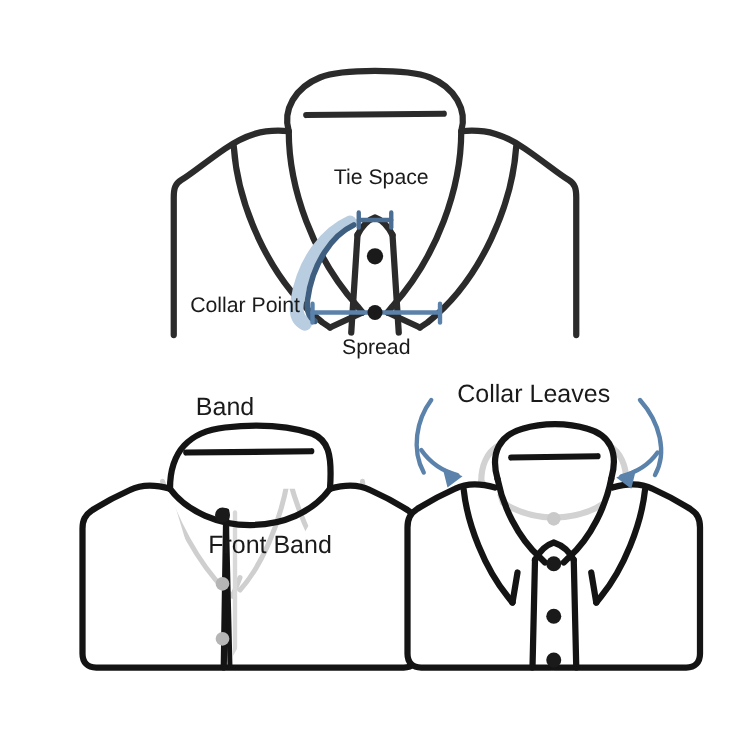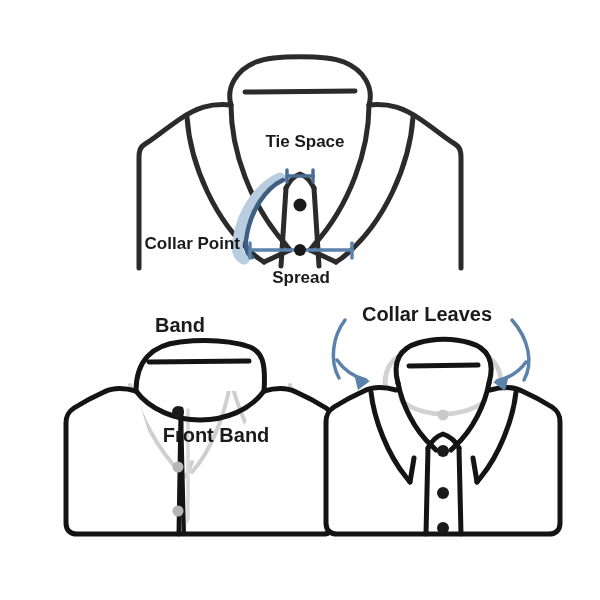--- a/index.html
+++ b/index.html
@@ -13,21 +13,20 @@
     font-family: "Liberation Sans", sans-serif;
     position: relative;
     overflow: hidden;
   }
   #diagram-root {
     position: absolute;
     left: 0;
     top: 0;
     width: 600px;
     height: 434px;
-    font-weight: bold;
   }
   svg.figure {
     display: block;
     width: 600px;
     height: 600px;
   }
   .lbl {
     font-family: "Liberation Sans", sans-serif;
     fill: #1a1a1a;
     font-size: 15px;

